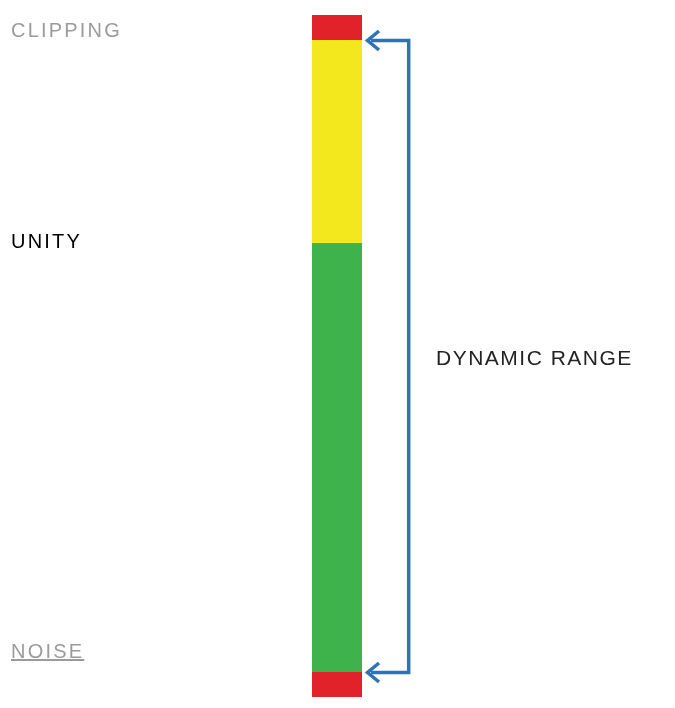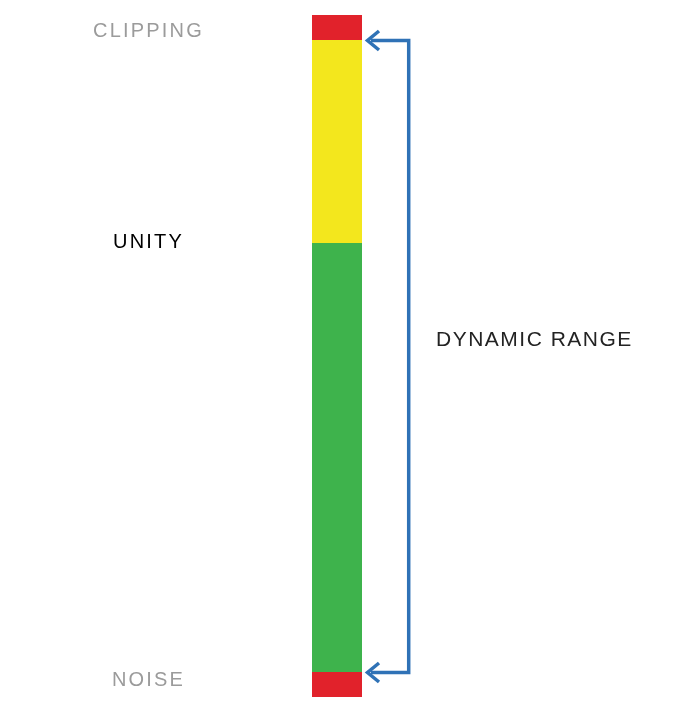--- a/index.html
+++ b/index.html
@@ -27,35 +27,36 @@
   }
   .meter .segment {
     width: 100%;
     flex: 0 0 auto;
   }
   
   .zone-label {
     position: absolute;
     left: 0;
     width: 297px;
-    text-align: center;
+    text-align: left;
     font-size: 20px;
     line-height: 20px;
     letter-spacing: 2.2px;
     color: #9b9b9b;
     white-space: nowrap;
+    padding-left: 11px;
   }
   .zone-label.clipping { top: 20px; }
   .zone-label.unity    { top: 231px; }
-  .zone-label.noise    { top: 669px; }
+  .zone-label.noise    { top: 641px; text-decoration: underline; }
   
   .range-label {
     position: absolute;
     left: 436px;
-    top: 328px;
+    top: 347px;
     font-size: 21px;
     line-height: 21px;
     letter-spacing: 1.5px;
     color: #232323;
     white-space: nowrap;
   }
   
   .bracket-svg {
     position: absolute;
     left: 0;

